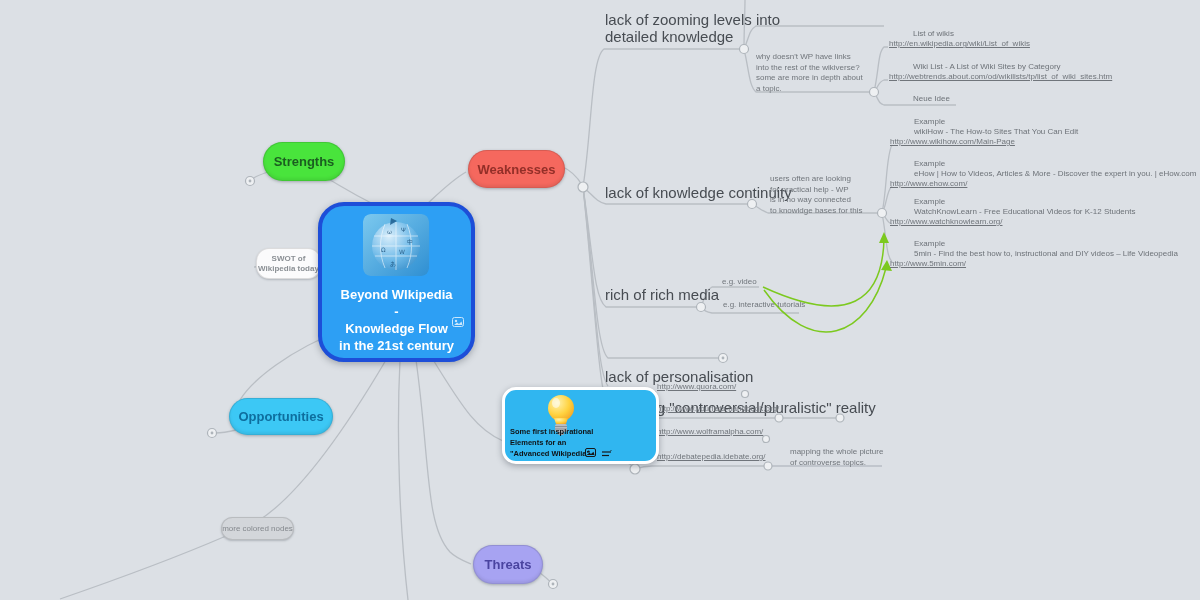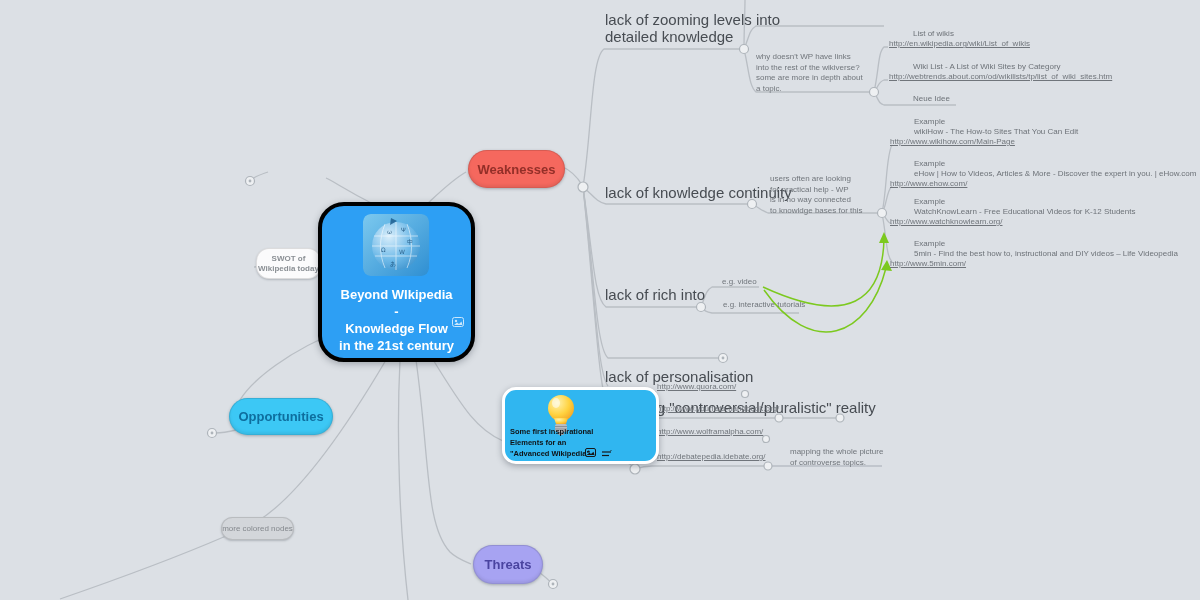--- a/index.html
+++ b/index.html
@@ -19,21 +19,21 @@
   .linkblock{position:absolute;z-index:2;font-size:8px;color:#6d7278;line-height:10px;}
   .linkblock .t{white-space:pre-line;margin-left:24px;}
   .linkblock .u{text-decoration:underline;color:#70757b;cursor:pointer;}
 
   .pill{position:absolute;z-index:3;display:flex;align-items:center;justify-content:center;
     border-radius:999px;font-weight:bold;font-size:13px;
     box-shadow:0 1px 3px rgba(50,60,70,.35), inset 0 -2px 3px rgba(0,0,0,.07);
     border:1px solid rgba(0,0,0,.12);cursor:pointer;}
   .pill.gray{font-weight:normal;font-size:8px;box-shadow:0 1px 2px rgba(50,60,70,.25);}
 
-  .bignode{position:absolute;z-index:3;border:4px solid #000000;border-radius:26px;
+  .bignode{position:absolute;z-index:3;border:4px solid #1d4ed8;border-radius:26px;
     box-shadow:0 2px 7px rgba(40,50,60,.35);cursor:pointer;}
   .bignode .ttl{color:#ffffff;font-weight:bold;font-size:13px;line-height:17px;text-align:center;white-space:pre-line;}
 
   .smallnode{position:absolute;z-index:3;border:3px solid #ffffff;border-radius:14px;
     box-shadow:0 2px 6px rgba(40,50,60,.35);cursor:pointer;padding-left:39px;}
   .smallnode .ttl{color:#101316;font-weight:bold;font-size:7.5px;line-height:11px;white-space:pre-line;}
 
   .imgbox{position:absolute;border-radius:8px;overflow:hidden;}
   .nodeicon{position:absolute;}
 </style>
@@ -111,21 +111,21 @@
     <circle fill="#aeb4ba" cx="250" cy="181" r="1.4"></circle>
     <circle class="jdot" cx="212" cy="433" r="4.5"></circle>
     <circle fill="#aeb4ba" cx="212" cy="433" r="1.4"></circle>
     <circle class="jdot" cx="553" cy="584" r="4.5"></circle>
     <circle fill="#aeb4ba" cx="553" cy="584" r="1.4"></circle>
   </svg>
 
   <div class="topic" style="left:605px;top:11px;">lack of zooming levels into
 detailed knowledge</div>
   <div class="topic" style="left:605px;top:184px;">lack of knowledge continuity</div>
-  <div class="topic" style="left:605px;top:286px;">lack of rich into</div>
+  <div class="topic" style="left:605px;top:286px;">rich of rich media</div>
   <div class="topic" style="left:605px;top:368px;">lack of personalisation</div>
   <div class="topic" style="left:560px;top:399px;">lack of mapping "controversial/pluralistic" reality</div>
 
   <div class="note" style="left:756px;top:52px;">why doesn't WP have links
 into the rest of the wikiverse?
 some are more in depth about
 a topic.</div>
   <div class="note" style="left:770px;top:174px;">users often are looking
 for practical help - WP
 is in no way connected
@@ -174,20 +174,21 @@
   <div class="linkblock" style="left:657px;top:404px;">
     <div class="u">http://www.yourlists-handbook.org/</div>
   </div>
   <div class="linkblock" style="left:657px;top:427px;">
     <div class="u">http://www.wolframalpha.com/</div>
   </div>
   <div class="linkblock" style="left:657px;top:452px;">
     <div class="u">http://debatepedia.idebate.org/</div>
   </div>
 
+  <div class="pill" style="left:263px;top:142px;width:80px;height:37px;background:#49e43c;color:#1b5e20;">Strengths</div>
   <div class="pill" style="left:468px;top:150px;width:95px;height:36px;background:#f5685e;color:#932f28;">Weaknesses</div>
   <div class="pill" style="left:229px;top:398px;width:102px;height:35px;background:#3cc8f5;color:#0e6e9e;">Opportunities</div>
   <div class="pill" style="left:473px;top:545px;width:68px;height:37px;background:#a7a3f2;color:#4a44a0;">Threats</div>
   <div class="pill gray" style="left:256px;top:248px;width:63px;height:29px;background:#fbfbfc;color:#8a8f94;border-radius:13px;text-align:center;white-space:pre-line;line-height:10px;font-weight:bold;">SWOT of
 Wikipedia today</div>
   <div class="pill gray" style="left:221px;top:517px;width:71px;height:21px;background:#d3d6da;color:#84888d;">more colored nodes</div>
 
   <div class="bignode" style="left:318px;top:202px;width:149px;height:152px;background:#2d9ff4;">
     <div class="imgbox" style="left:41px;top:8px;width:66px;height:62px;">
       <svg width="66" height="62" viewBox="0 0 66 62">

